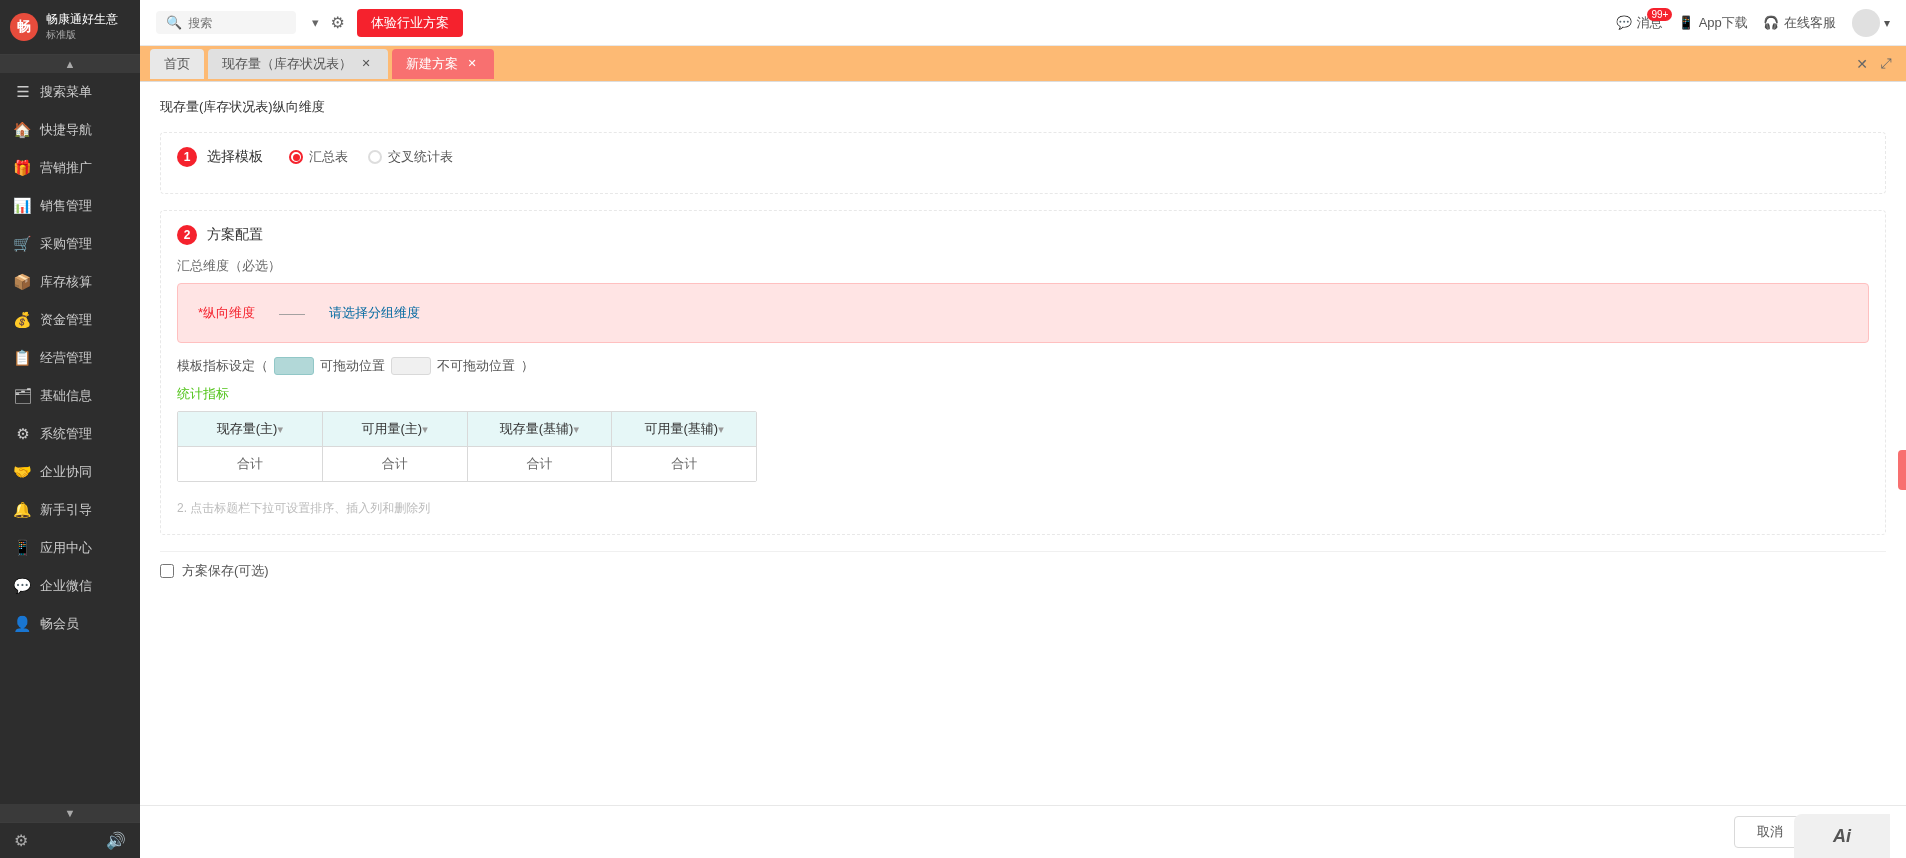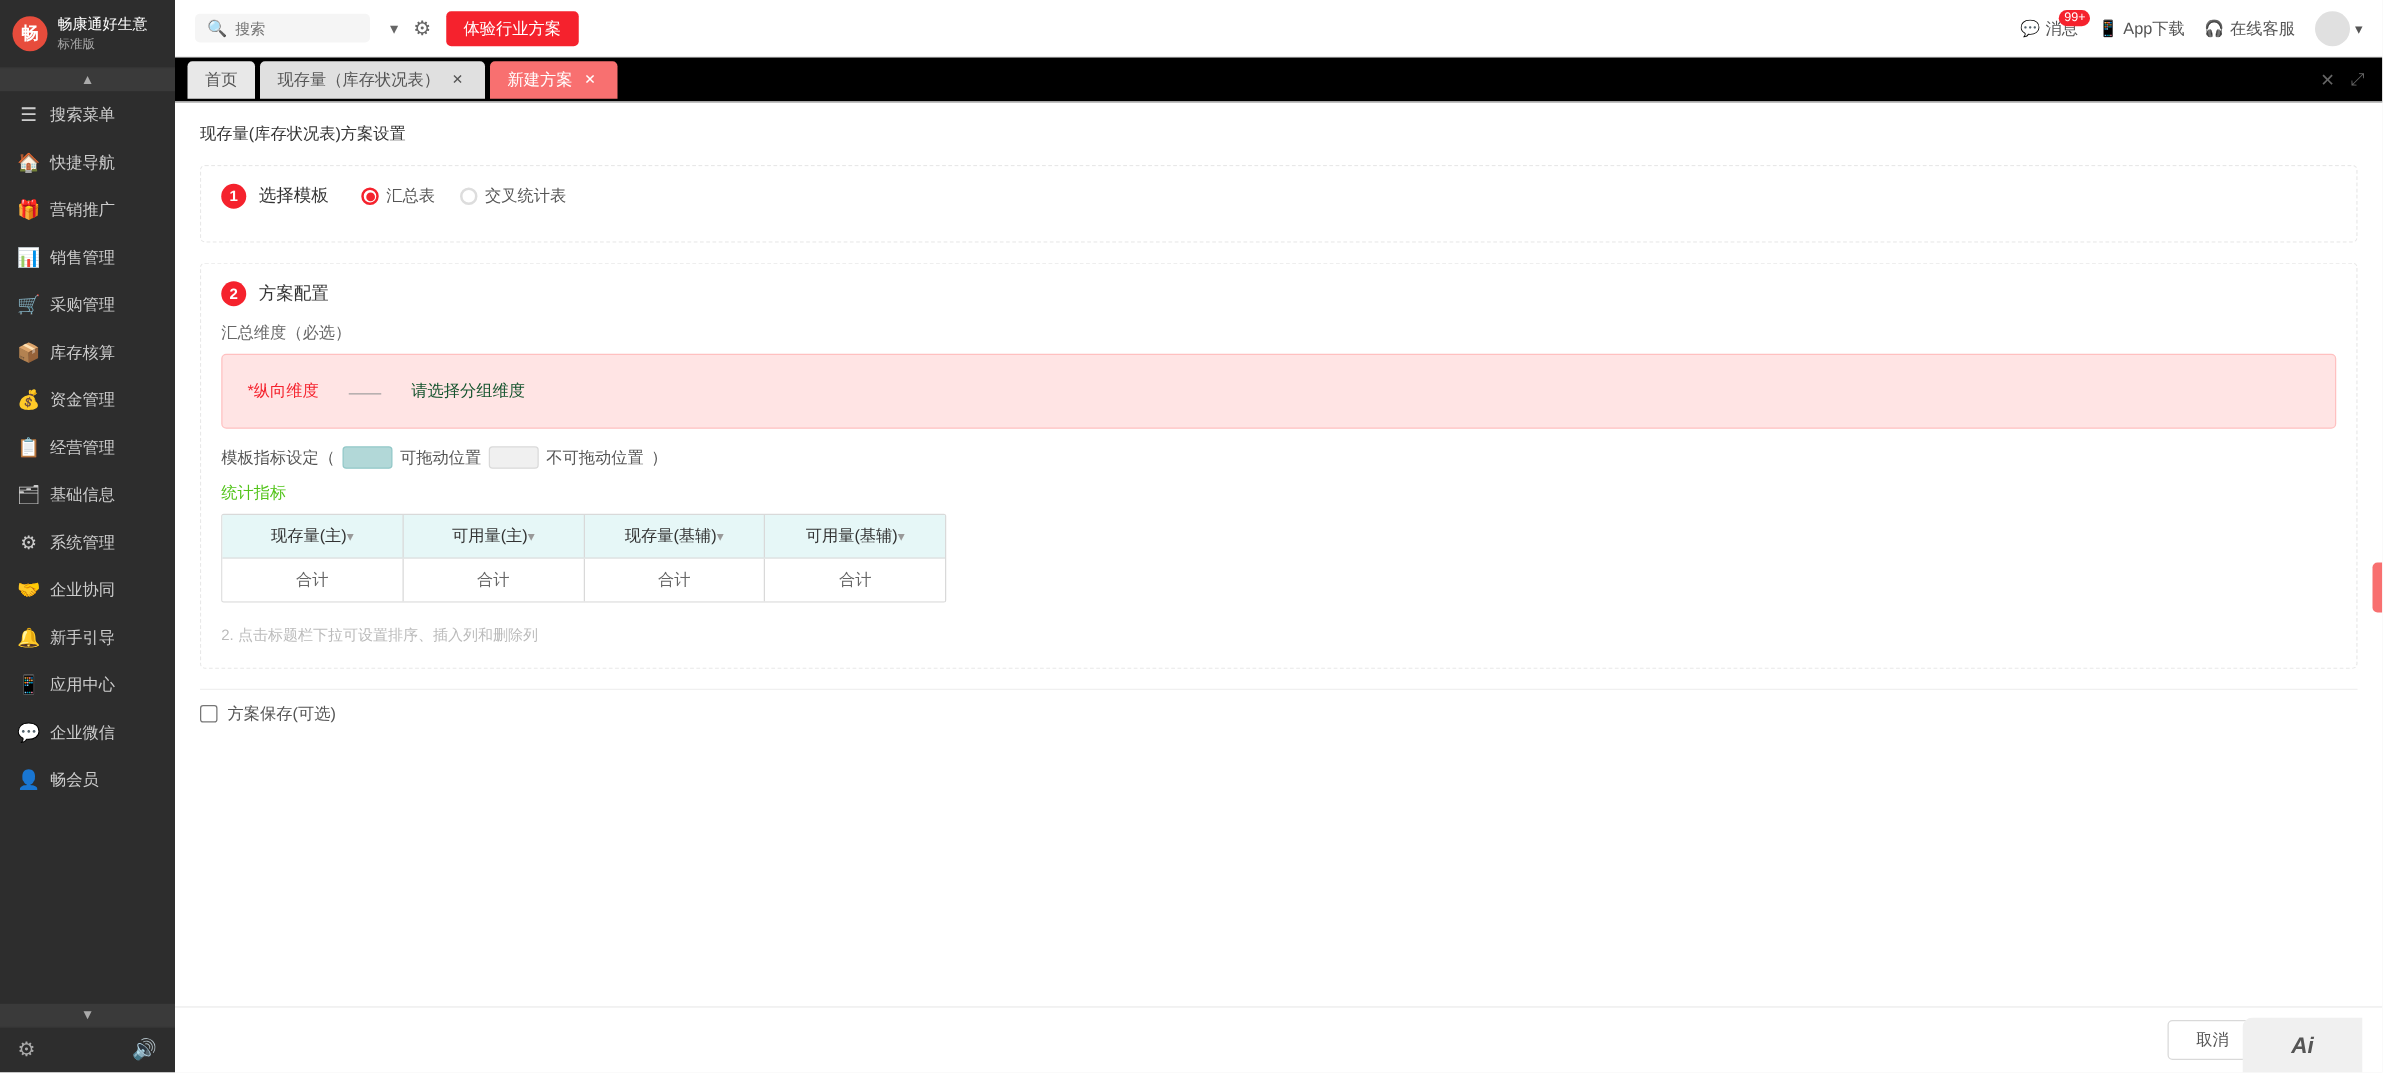--- a/index.html
+++ b/index.html
@@ -87,21 +87,21 @@
     .topbar-right { display: flex; align-items: center; gap: 16px; }
     .topbar-msg { display: flex; align-items: center; gap: 4px; color: #555; font-size: 13px; cursor: pointer; position: relative; }
     .badge { background: #f5222d; color: #fff; border-radius: 8px; font-size: 10px; padding: 1px 4px; position: absolute; top: -6px; right: -10px; }
     .topbar-app { display: flex; align-items: center; gap: 4px; color: #555; font-size: 13px; cursor: pointer; }
     .topbar-service { display: flex; align-items: center; gap: 4px; color: #555; font-size: 13px; cursor: pointer; }
     .topbar-user { display: flex; align-items: center; gap: 4px; cursor: pointer; }
     .topbar-user-avatar { width: 28px; height: 28px; border-radius: 50%; background: #e0e0e0; }
 
     
     .tabbar {
-      background: #000000;
+      background: #fdba74;
       display: flex;
       align-items: center;
       padding: 0 10px;
       height: 36px;
       gap: 4px;
       flex-shrink: 0;
       border-bottom: 1px solid #ddd;
     }
     .tab {
       display: flex; align-items: center; gap: 6px;
@@ -160,21 +160,21 @@
 
     
     .dimension-required { font-size: 13px; color: #666; margin-bottom: 8px; }
     .dimension-box {
       background: #ffe4e4; border: 1px solid #ffc0c0;
       border-radius: 4px; padding: 20px 20px;
       display: flex; align-items: center; gap: 16px;
     }
     .dimension-label { color: #f5222d; font-size: 13px; }
     .dimension-divider { color: #999; font-size: 13px; margin: 0 8px; }
-    .dimension-placeholder { color: #14532d; font-size: 13px; }
+    .dimension-placeholder { color: #0369a1; font-size: 13px; }
 
     
     .indicator-settings { margin-top: 14px; }
     .indicator-settings-row {
       display: flex; align-items: center; gap: 6px;
       margin-bottom: 10px; font-size: 13px; color: #555;
     }
     .indicator-badge {
       width: 40px; height: 18px; border-radius: 3px; background: #b2d8d8; border: 1px solid #91c7c7;
     }
@@ -372,21 +372,21 @@
       <span>新建方案</span>
       <span class="tab-close-btn">✕</span>
     </div>
     <div style="flex:1"></div>
     <div class="wc-btn">✕</div>
     <div class="wc-btn">⤢</div>
   </div>
 
   <div style="flex:1;display:flex;flex-direction:column;overflow:hidden;position:relative;">
     <div class="content">
-      <div class="page-title">现存量(库存状况表)方案设置</div>
+      <div class="page-title">现存量(库存状况表)纵向维度</div>
 
       <div class="section" style="border-style:dashed;border-color:#e8e8e8;">
         <div class="section-header">
           <div class="section-num">1</div>
           <div class="section-title">选择模板</div>
           <div class="radio-group" style="margin-left:16px;">
             <label class="radio-item">
               <div class="radio-circle selected"></div>
               <span class="radio-label">汇总表</span>
             </label>

